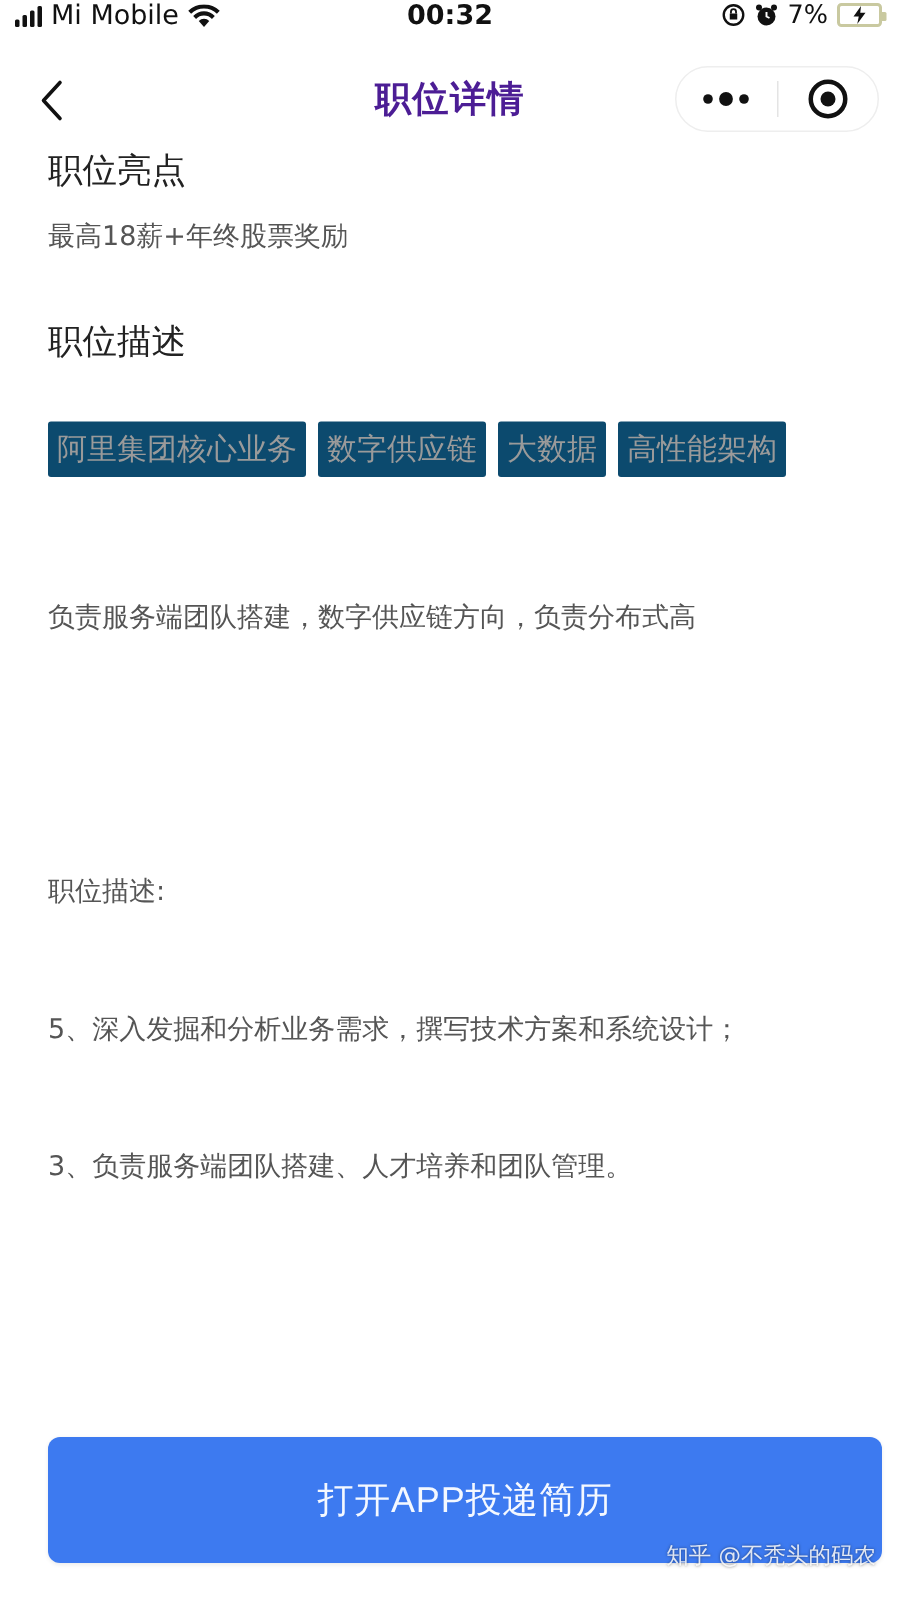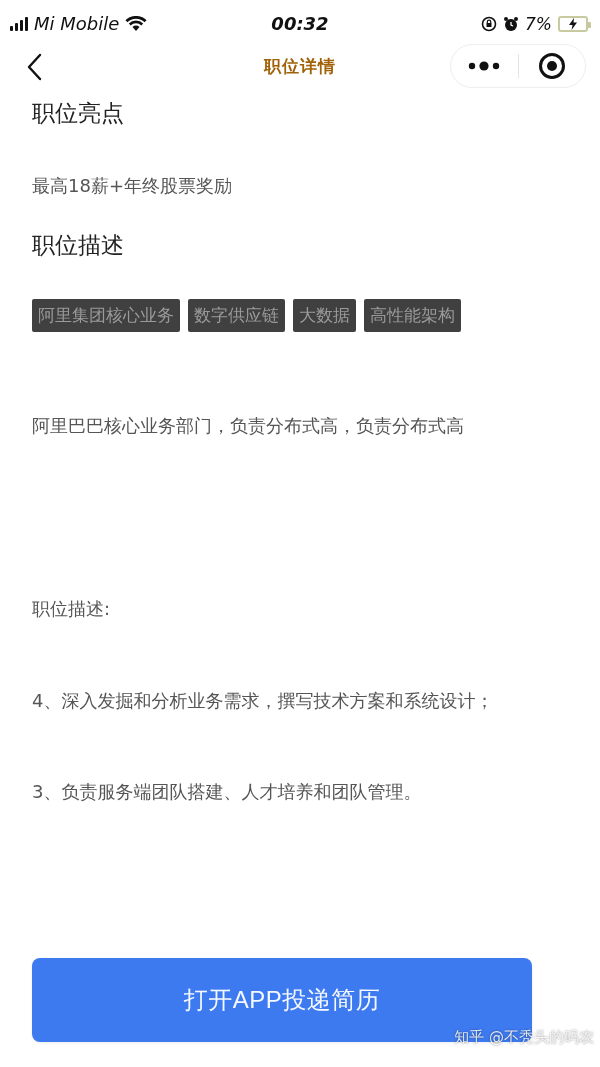--- a/index.html
+++ b/index.html
@@ -4,74 +4,74 @@
   <style>
     * { box-sizing: border-box; margin: 0; padding: 0; }
     html, body {
       width: 600px; height: 1067px; overflow: hidden;
       background: #ffffff;
       font-family: "DejaVu Sans", "Liberation Sans", sans-serif;
       color: #333;
     }
     .status-bar {
       position: absolute; left: 0; top: 0; width: 600px; height: 34px;
-      display: flex; align-items: flex-end; justify-content: space-between;
-      padding: 0 12px 0 10px; font-size: 18px; color: #111; font-style: italic;
+      display: flex; align-items: flex-start; justify-content: space-between;
+      padding: 0 12px 0 10px; font-size: 18px; color: #111;
     }
     .sb-left { display: flex; align-items: center; gap: 6px; }
     .signal { display: flex; align-items: flex-end; gap: 2px; height: 14px; }
     .signal span { display: block; width: 3px; background: #111; border-radius: 1px; }
     .sb-time { position: absolute; left: 50%; transform: translateX(-50%); font-size: 18px; font-weight: 600; }
     .sb-right { display: flex; align-items: center; gap: 6px; font-size: 17px; }
     .battery {
       width: 30px; height: 16px; border: 2px solid #c9c9a0; border-radius: 3px;
       display: flex; align-items: center; justify-content: center; position: relative;
       font-size: 11px; color: #111;
     }
     .battery::after {
       content: ""; position: absolute; right: -5px; top: 4px; width: 3px; height: 6px;
       background: #c9c9a0; border-radius: 0 1px 1px 0;
     }
     .nav-bar {
       position: absolute; left: 0; top: 34px; width: 600px; height: 64px;
       display: flex; align-items: center; justify-content: center;
     }
     .back-btn { position: absolute; left: 22px; top: 16px; width: 30px; height: 34px; }
-    .nav-title { font-size: 17px; font-weight: 600; color: #a16207; letter-spacing: 1px; }
+    .nav-title { font-size: 24px; font-weight: 600; color: #4c1d95; letter-spacing: 1px; }
     .capsule {
       position: absolute; right: 14px; top: 10px; width: 136px; height: 44px;
       border: 1px solid #eee; border-radius: 22px; background: #fff;
       display: flex; align-items: center;
     }
     .capsule-more, .capsule-close {
       flex: 1; height: 100%; display: flex; align-items: center; justify-content: center;
     }
     .capsule-divider { width: 1px; height: 24px; background: #e4e4e4; }
     .content { position: absolute; left: 32px; top: 98px; width: 540px; }
     .section-title { font-size: 23px; font-weight: 400; color: #222; }
-    .highlight-text { font-size: 18px; color: #555; margin-top: 45px; }
-    .desc-title { margin-top: 32px; }
+    .highlight-text { font-size: 18px; color: #555; margin-top: 16px; }
+    .desc-title { margin-top: 43px; }
     .tags { display: flex; gap: 8px; margin-top: 38px; }
     .tag {
-      background: #404040; color: #9a9a9a; font-size: 17px;
+      background: #0c4a6e; color: #9a9a9a; font-size: 20px;
       padding: 5px 6px; border-radius: 2px; font-family: Liberation Mono, monospace;
     }
     .body-text {
       margin-top: 18px; font-size: 18px; color: #555; line-height: 30.5px;
       white-space: pre-wrap;
     }
     .apply-button {
-      position: absolute; left: 32px; top: 958px; width: 500px; height: 84px;
+      position: absolute; left: 32px; top: 958px; width: 556px; height: 84px;
       background: #3d7af0; border-radius: 8px; border: none;
       display: flex; align-items: center; justify-content: center;
       color: #f4f8ff; font-size: 24px; letter-spacing: 0.5px;
       box-shadow: 0 1px 3px rgba(0,0,0,0.08);
     }
     .watermark {
-      position: absolute; right: 6px; top: 1028px;
+      position: absolute; right: 16px; top: 1028px;
       font-size: 15px; color: rgba(255,255,255,0.85);
       text-shadow: 0 0 2px rgba(0,0,0,0.5);
     }
   </style>
 </head>
 <body>
 
 <div class="status-bar">
   <div class="sb-left">
     <div class="signal">
@@ -141,24 +141,24 @@
   <div class="section-title desc-title">职位描述</div>
 
   <div class="tags">
     <span class="tag">阿里集团核心业务</span>
     <span class="tag">数字供应链</span>
     <span class="tag">大数据</span>
     <span class="tag">高性能架构</span>
   </div>
 
   <div class="body-text">
-    <div>阿里巴巴核心业务部门，负责分布式高，负责分布式高</div>
+    <div>负责服务端团队搭建，数字供应链方向，负责分布式高</div>
     <div style="height:30.5px"></div>
     <div>职位描述:</div>
-    <div>4、深入发掘和分析业务需求，撰写技术方案和系统设计；</div>
+    <div>5、深入发掘和分析业务需求，撰写技术方案和系统设计；</div>
     <div>3、负责服务端团队搭建、人才培养和团队管理。</div>
     
     
     
     
     
     
     
   </div>
 </div>

